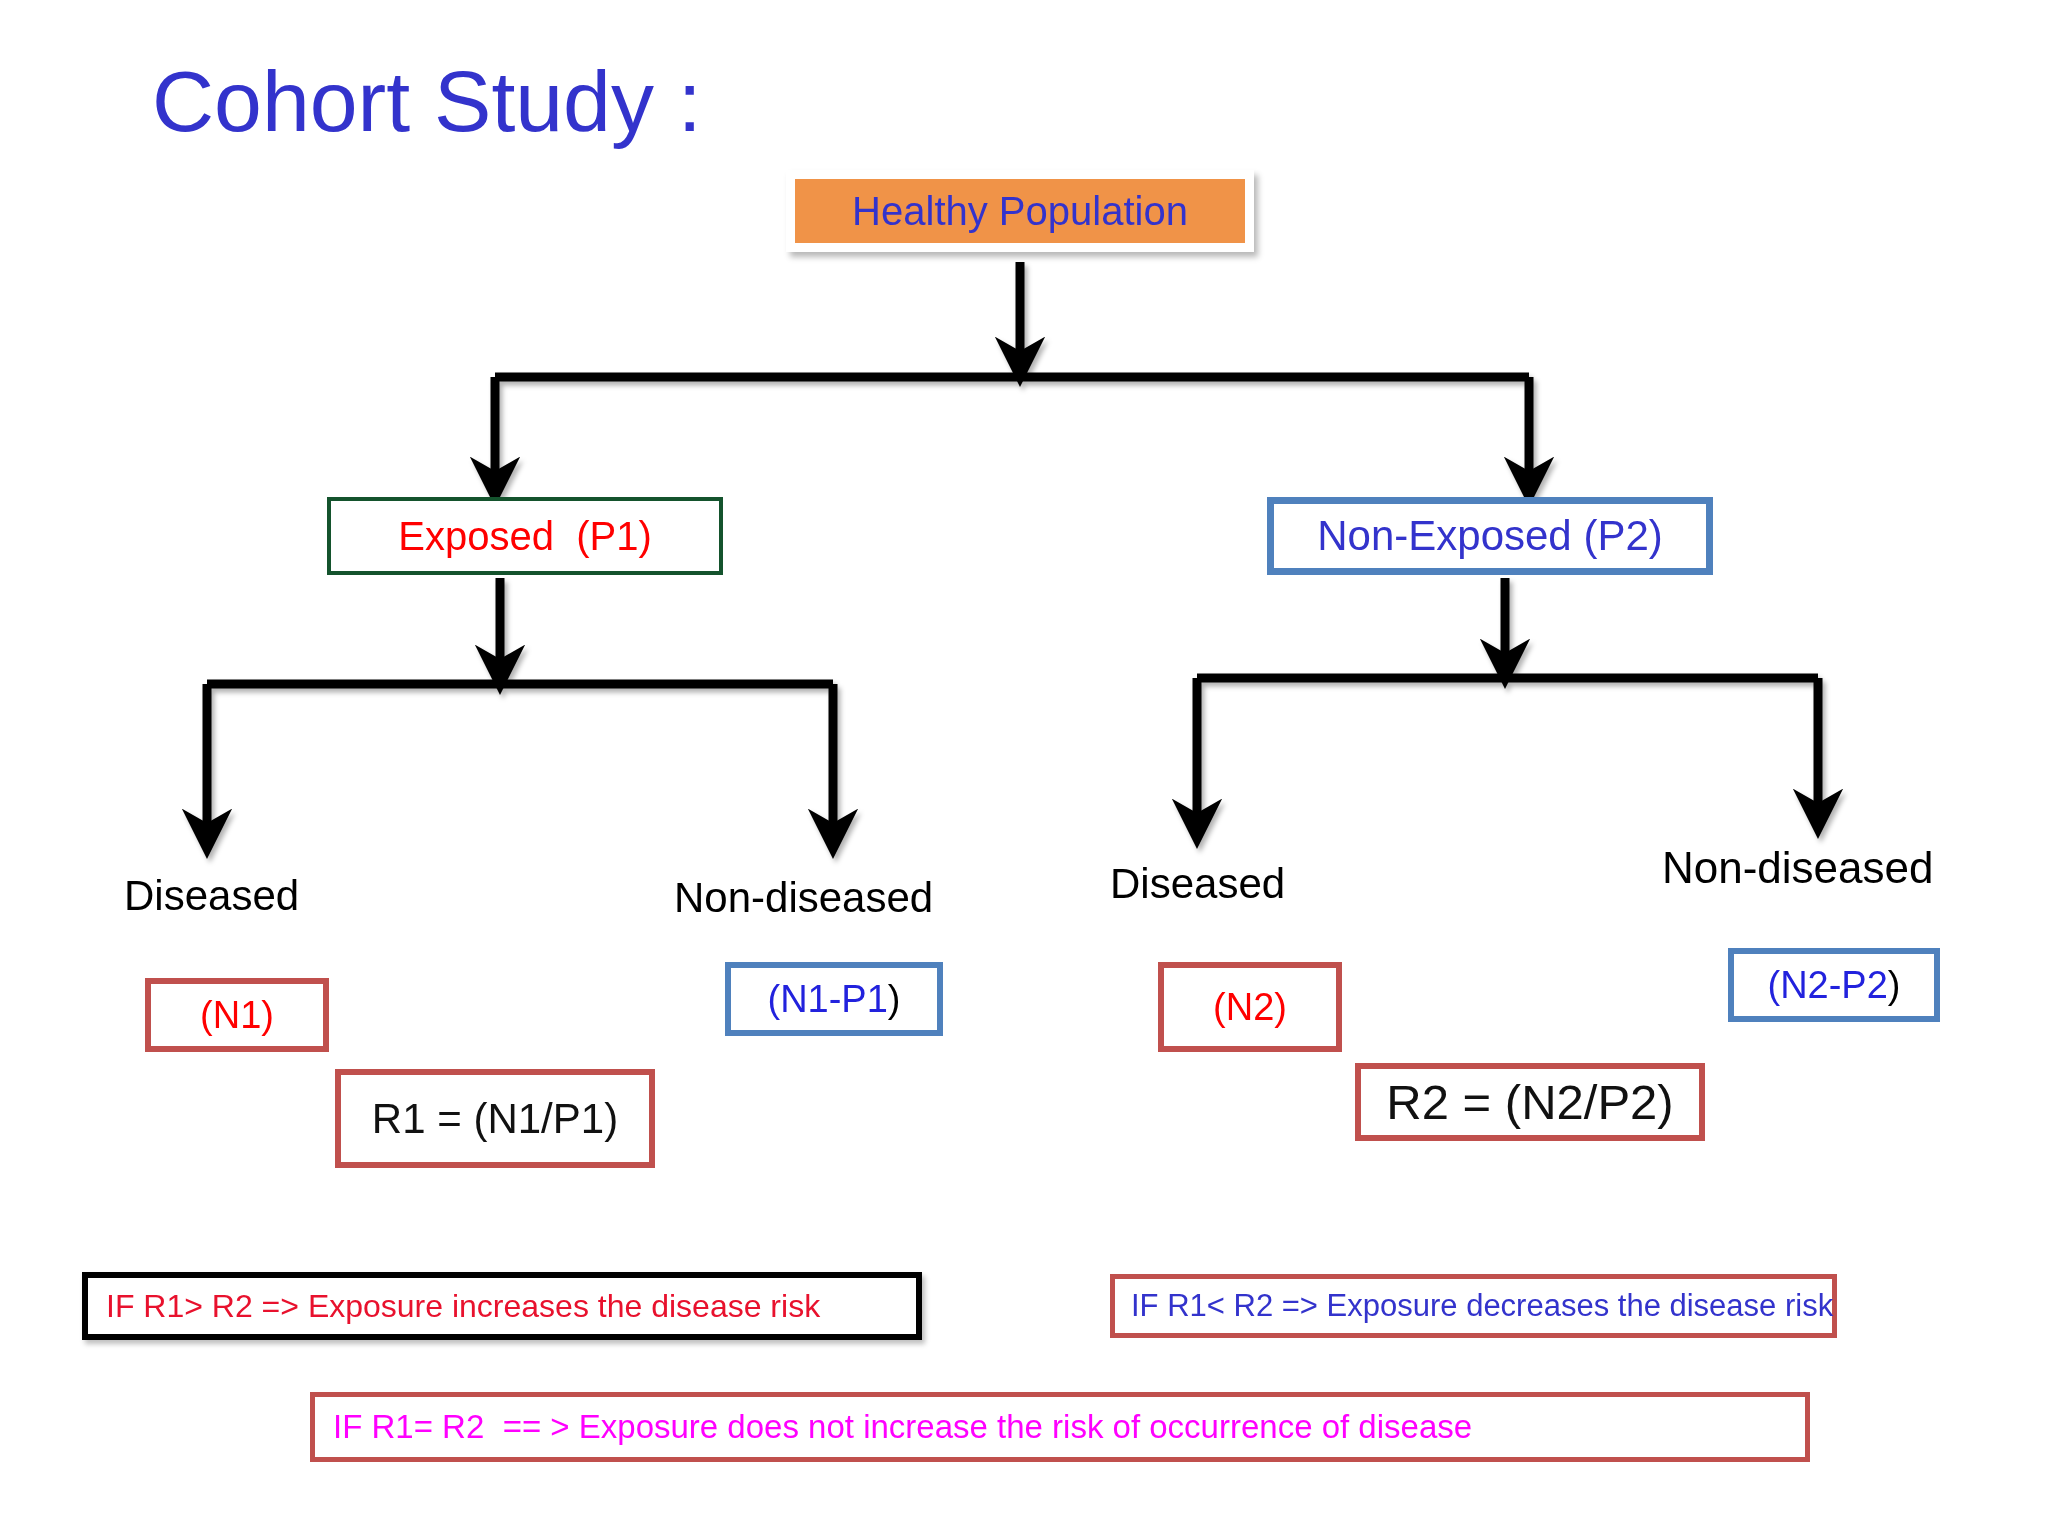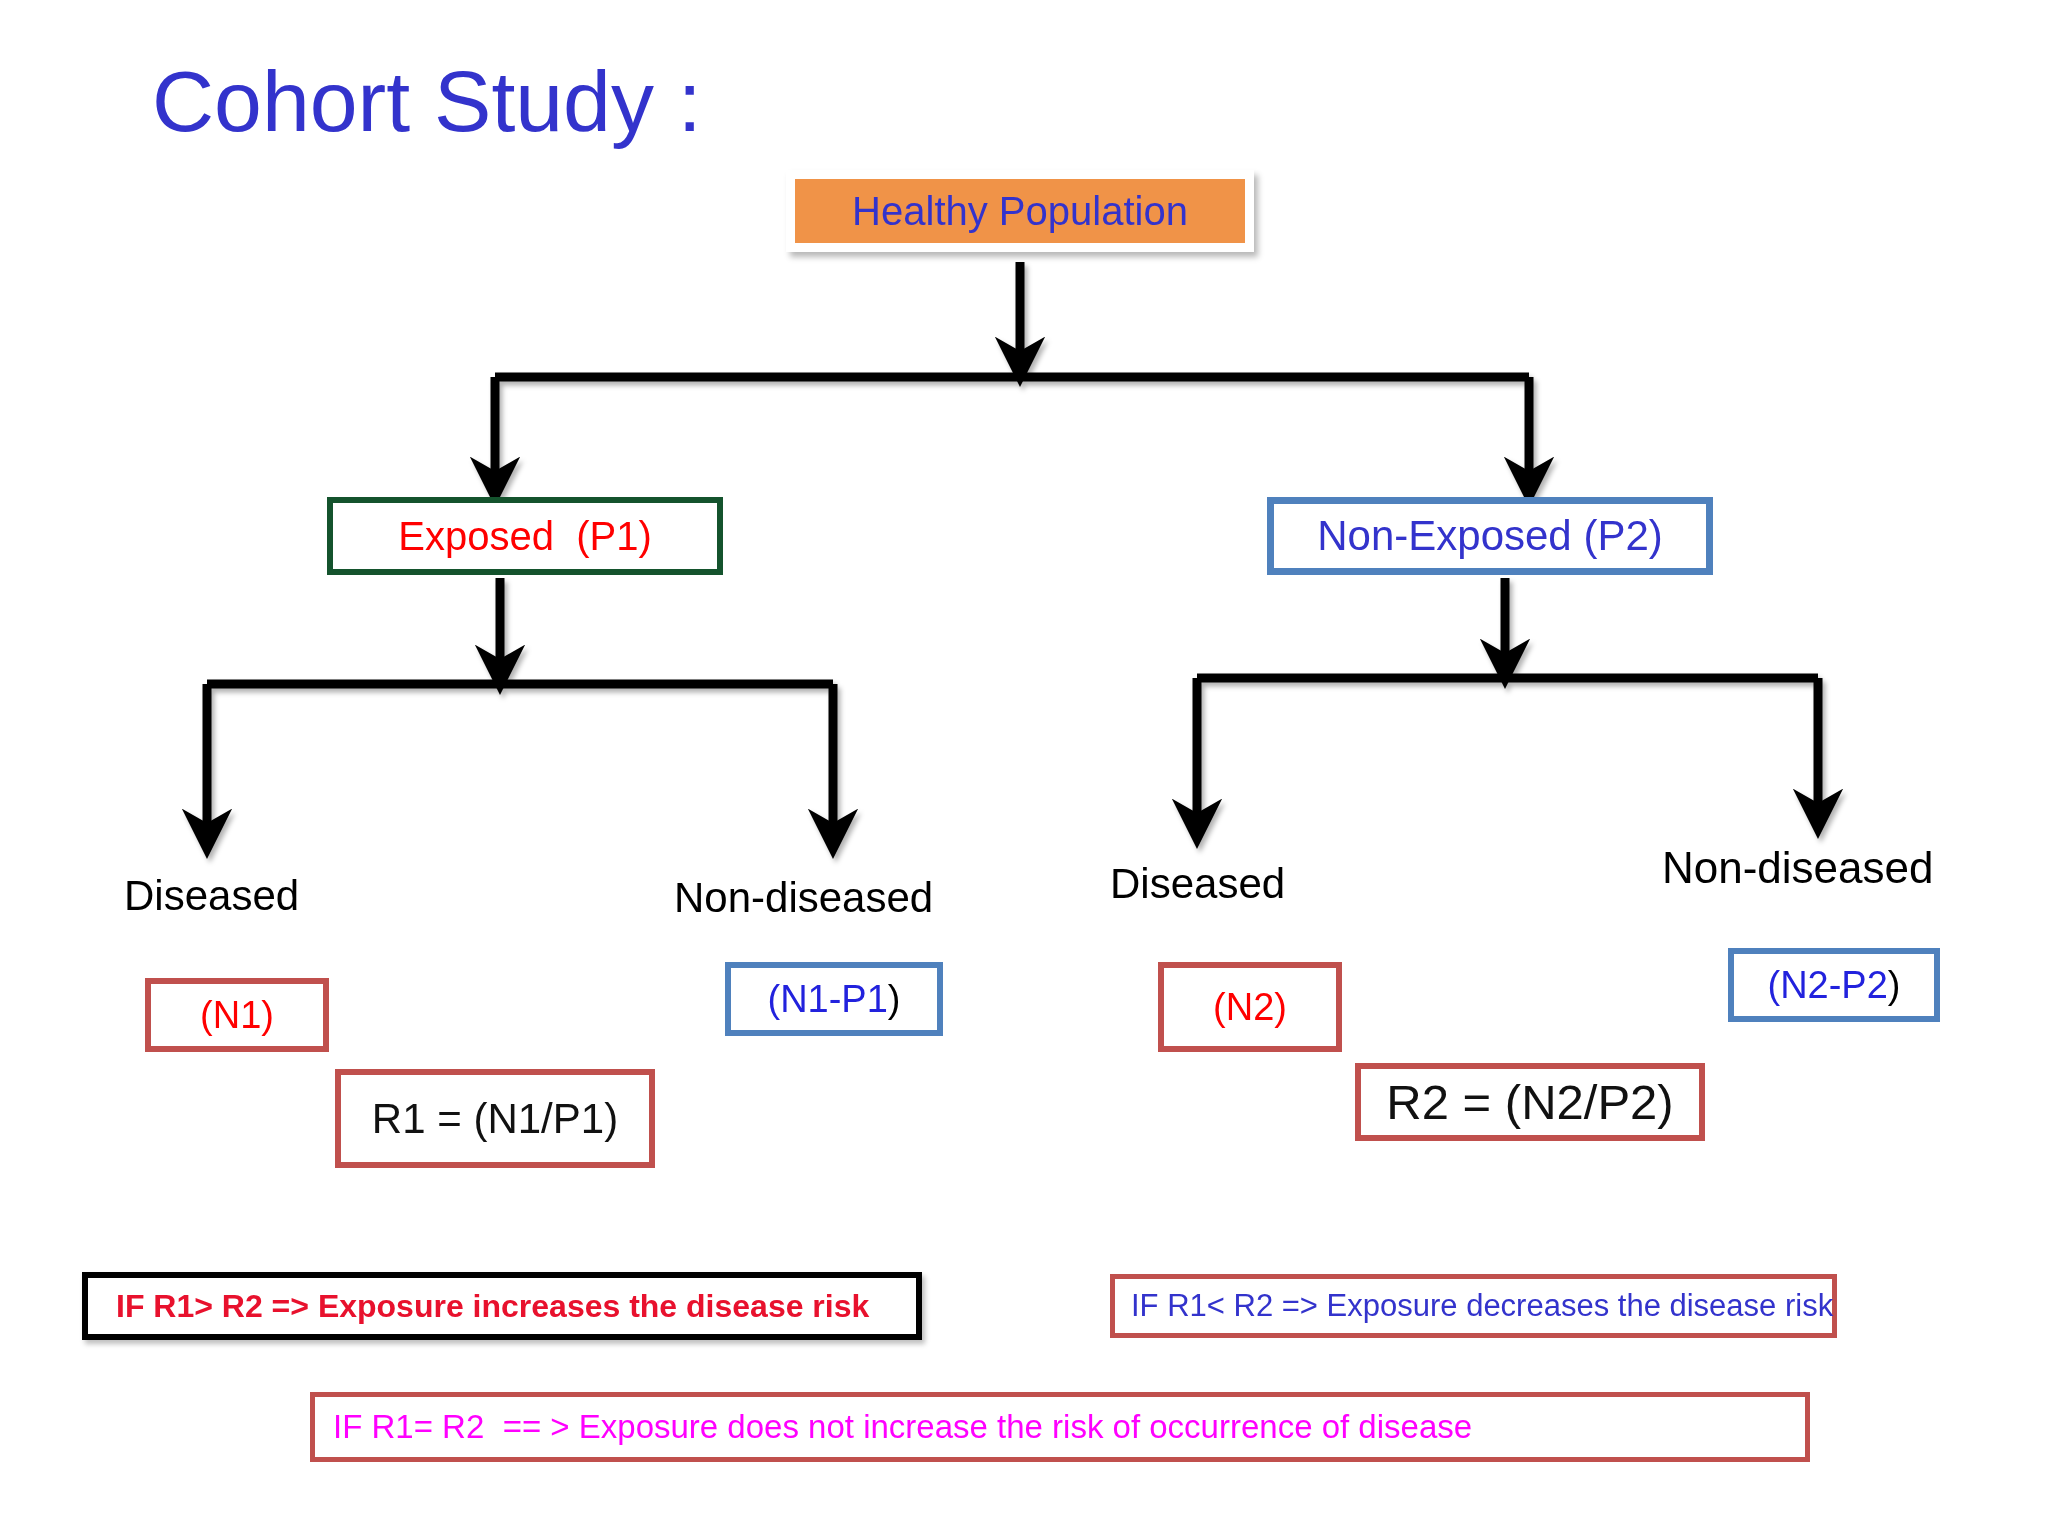--- a/index.html
+++ b/index.html
@@ -50,21 +50,21 @@
     color: #3333CC;
     font-size: 40px;
   }
 
   
   #exposed-box {
     left: 327px;
     top: 497px;
     width: 396px;
     height: 78px;
-    border: 6px solid #14532d;
+    border: 4px solid #14532d;
     color: #FF0000;
     font-size: 40px;
   }
   #nonexposed-box {
     left: 1267px;
     top: 497px;
     width: 446px;
     height: 78px;
     border: 7px solid #4F81BD;
     color: #3333CC;
@@ -151,23 +151,22 @@
     white-space: pre;
   }
   #banner-increase {
     left: 82px;
     top: 1272px;
     width: 840px;
     height: 68px;
     border: 6px solid #000000;
     color: #E8112D;
     font-size: 32px;
-    padding-left: 28px;
+    padding-left: 18px;
     box-shadow: 3px 4px 5px rgba(0,0,0,0.25);
-    font-weight: bold;
   }
   #banner-decrease {
     left: 1110px;
     top: 1274px;
     width: 727px;
     height: 64px;
     border: 5px solid #C0504D;
     color: #3333CC;
     font-size: 31px;
     padding-left: 16px;

